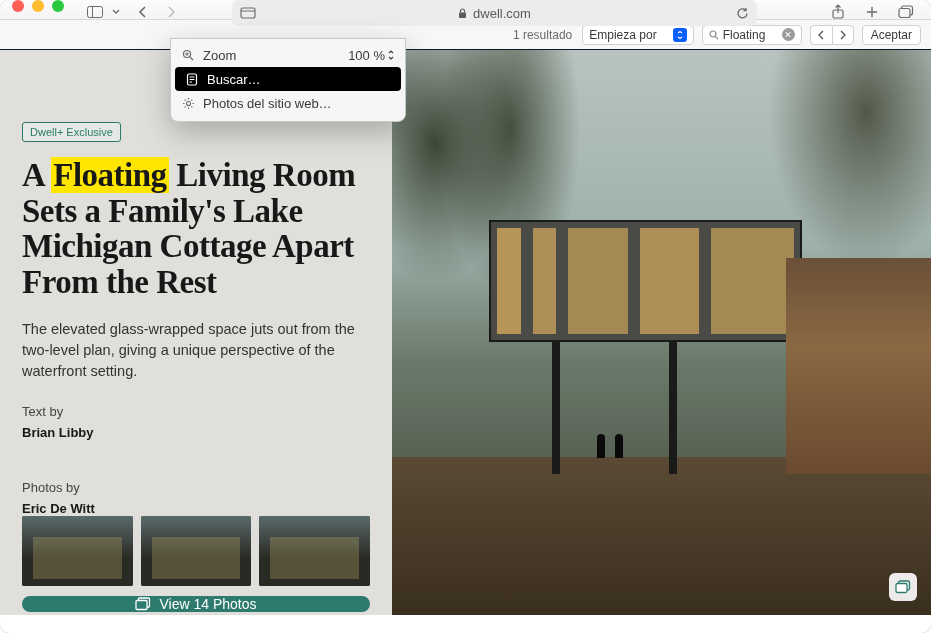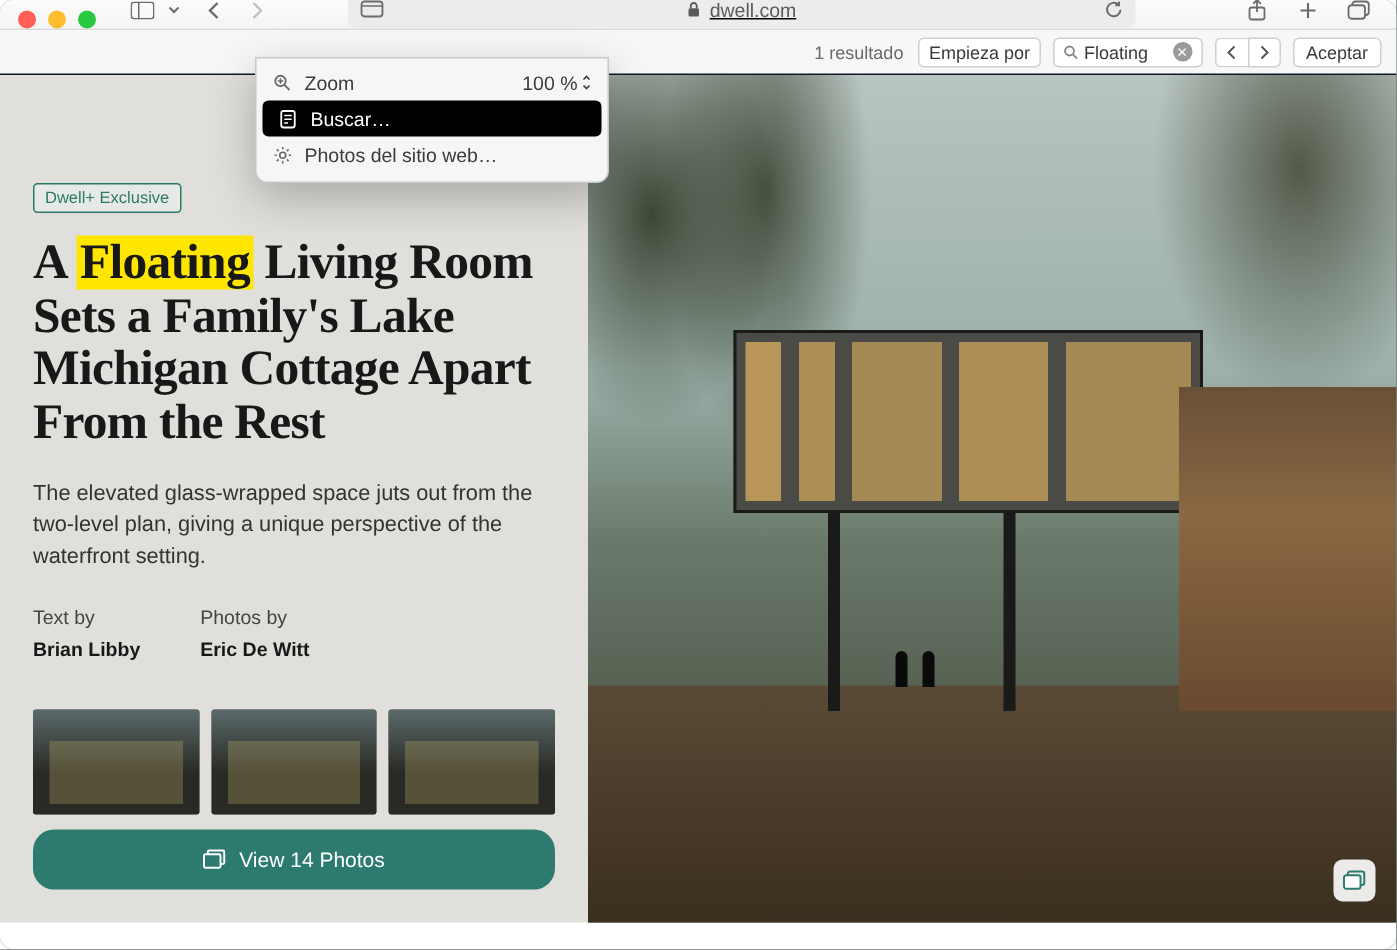--- a/index.html
+++ b/index.html
@@ -8,26 +8,25 @@
   font-family: -apple-system, BlinkMacSystemFont, "Segoe UI", sans-serif;
   background: #fff;
   position: relative;
   overflow: hidden;
   border-radius: 10px;
   box-shadow: 0 0 0 1px rgba(0,0,0,0.1);
 }
 .titlebar {
   height: 20px;
   display: flex;
-  align-items: flex-end;
+  align-items: flex-start;
   padding: 0 12px;
   background: linear-gradient(#fcfcfc,#f4f4f4);
   border-bottom: 1px solid #d9d9d9;
   gap: 8px;
-  text-decoration: underline;
 }
 .traffic { display: flex; gap: 8px; margin-right: 10px; }
 .tl { width: 12px; height: 12px; border-radius: 50%; }
 .tl.r { background: #ff5f57; }
 .tl.y { background: #febc2e; }
 .tl.g { background: #28c840; }
 .tb-btn { width: 26px; height: 24px; display: flex; align-items: center; justify-content: center; color: #6b6b6b; border-radius: 4px; }
 .tb-group { display: flex; gap: 2px; }
 .addr {
   flex: 1;
@@ -55,21 +54,21 @@
   justify-content: flex-end;
   padding: 0 10px;
   gap: 8px;
   font-size: 12px;
   color: #3a3a3a;
 }
 .find-result { color: #6a6a6a; margin-right: 2px; }
 .find-mode {
   display: flex; align-items: center; gap: 16px;
   background: #fff; border: 1px solid #d0d0d0; border-radius: 4px;
-  padding: 2px 6px; height: 20px; flex-direction: column;
+  padding: 2px 6px; height: 20px;
 }
 .find-mode .chev { width: 14px; height: 14px; background: #0a60ff; border-radius: 3px; display:flex;align-items:center;justify-content:center; }
 .find-input {
   display: flex; align-items: center; gap: 4px;
   background: #fff; border: 1px solid #d0d0d0; border-radius: 4px;
   padding: 2px 6px; height: 20px; width: 100px;
 }
 .find-input .mag { color: #888; font-size: 11px; }
 .find-input .txt { flex: 1; }
 .find-input .clr { width: 13px; height: 13px; background: #9b9b9b; border-radius: 50%; color:#fff; font-size:9px; display:flex;align-items:center;justify-content:center; }
@@ -100,21 +99,21 @@
   color: #181818;
   letter-spacing: -0.5px;
 }
 .headline .hl {
   background: #ffe600;
   padding: 0 2px;
 }
 .subhead {
   margin-top: 18px; font-size: 14.5px; line-height: 1.45; color: #333;
 }
-.credits { display: flex; gap: 40px; margin-top: 22px; font-size: 13px; }
+.credits { display: flex; gap: 40px; margin-top: 22px; font-size: 13px; flex-direction: column; }
 .credits .col .lab { color: #444; margin-bottom: 6px; }
 .credits .col .val { font-weight: 600; color: #181818; }
 .thumbs { display: flex; gap: 8px; margin-top: auto; }
 .thumb { flex:1; height: 70px; border-radius: 2px; background:#3a3a34; position:relative; overflow:hidden; }
 .thumb::before{content:"";position:absolute;inset:0;background:linear-gradient(180deg,#5a6a6a 0%,#2a2a24 60%);}
 .thumb::after{content:"";position:absolute;left:10%;right:10%;top:30%;bottom:10%;background:rgba(220,200,120,0.25);}
 .view-btn {
   margin-top: 10px; height: 40px; background: #2d7a6e; color:#fff;
   border-radius: 14px; display:flex;align-items:center;justify-content:center; gap:8px;
   font-size: 14px; font-weight: 500;

